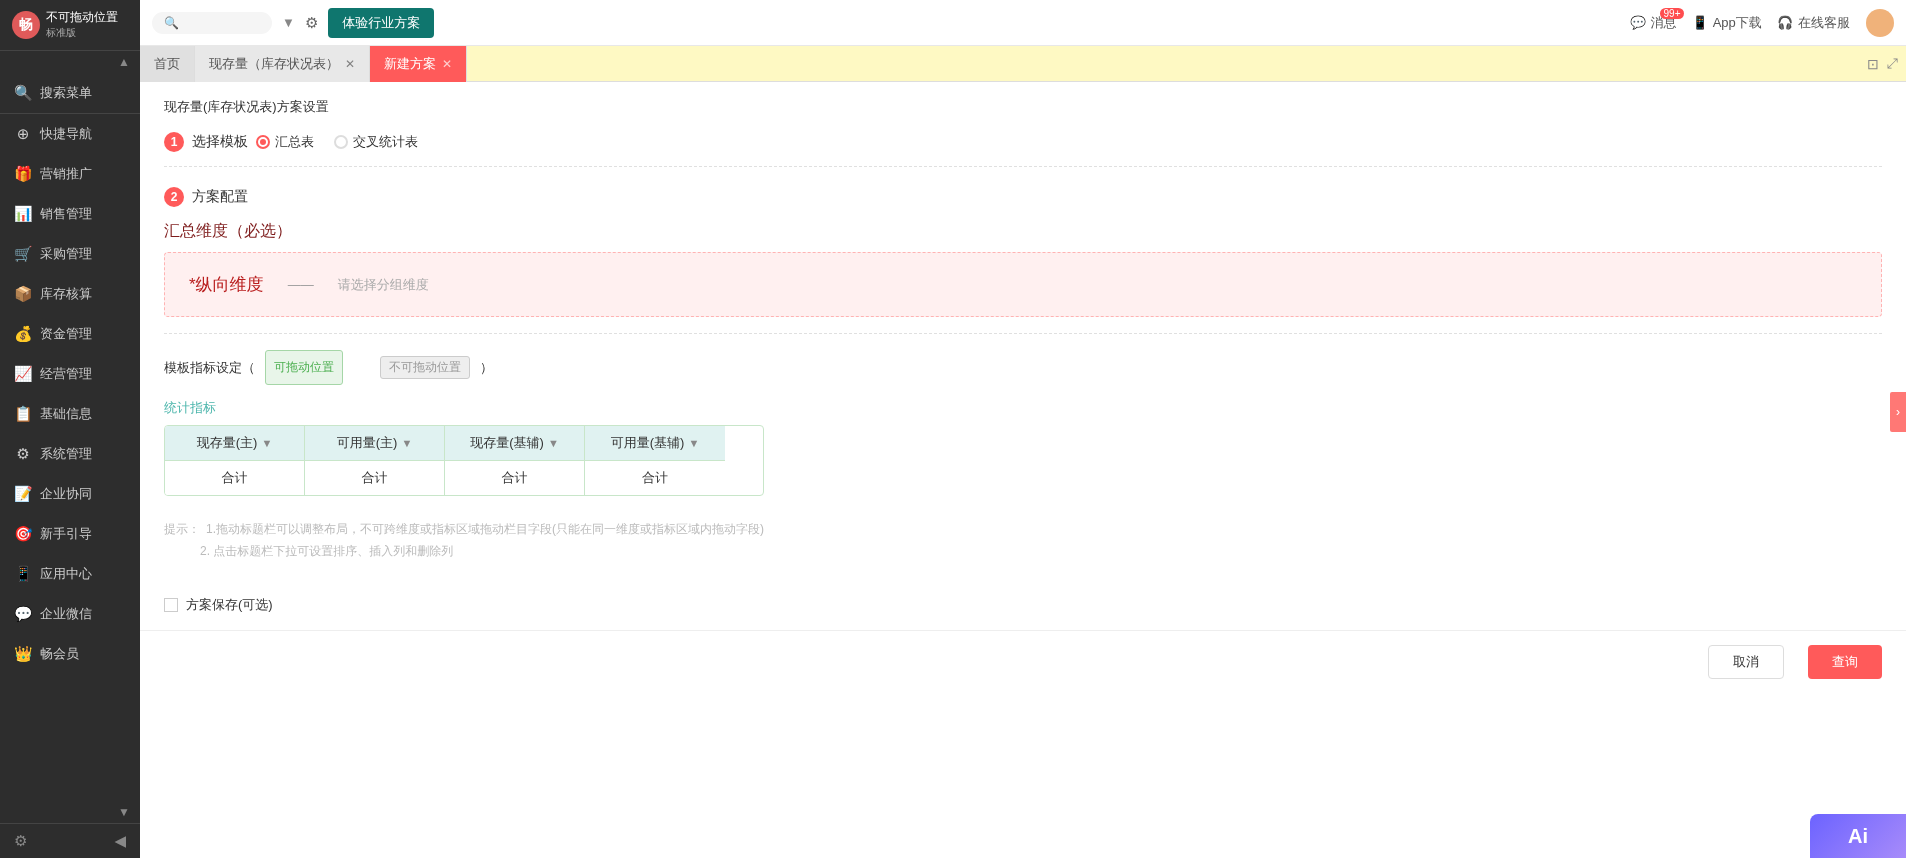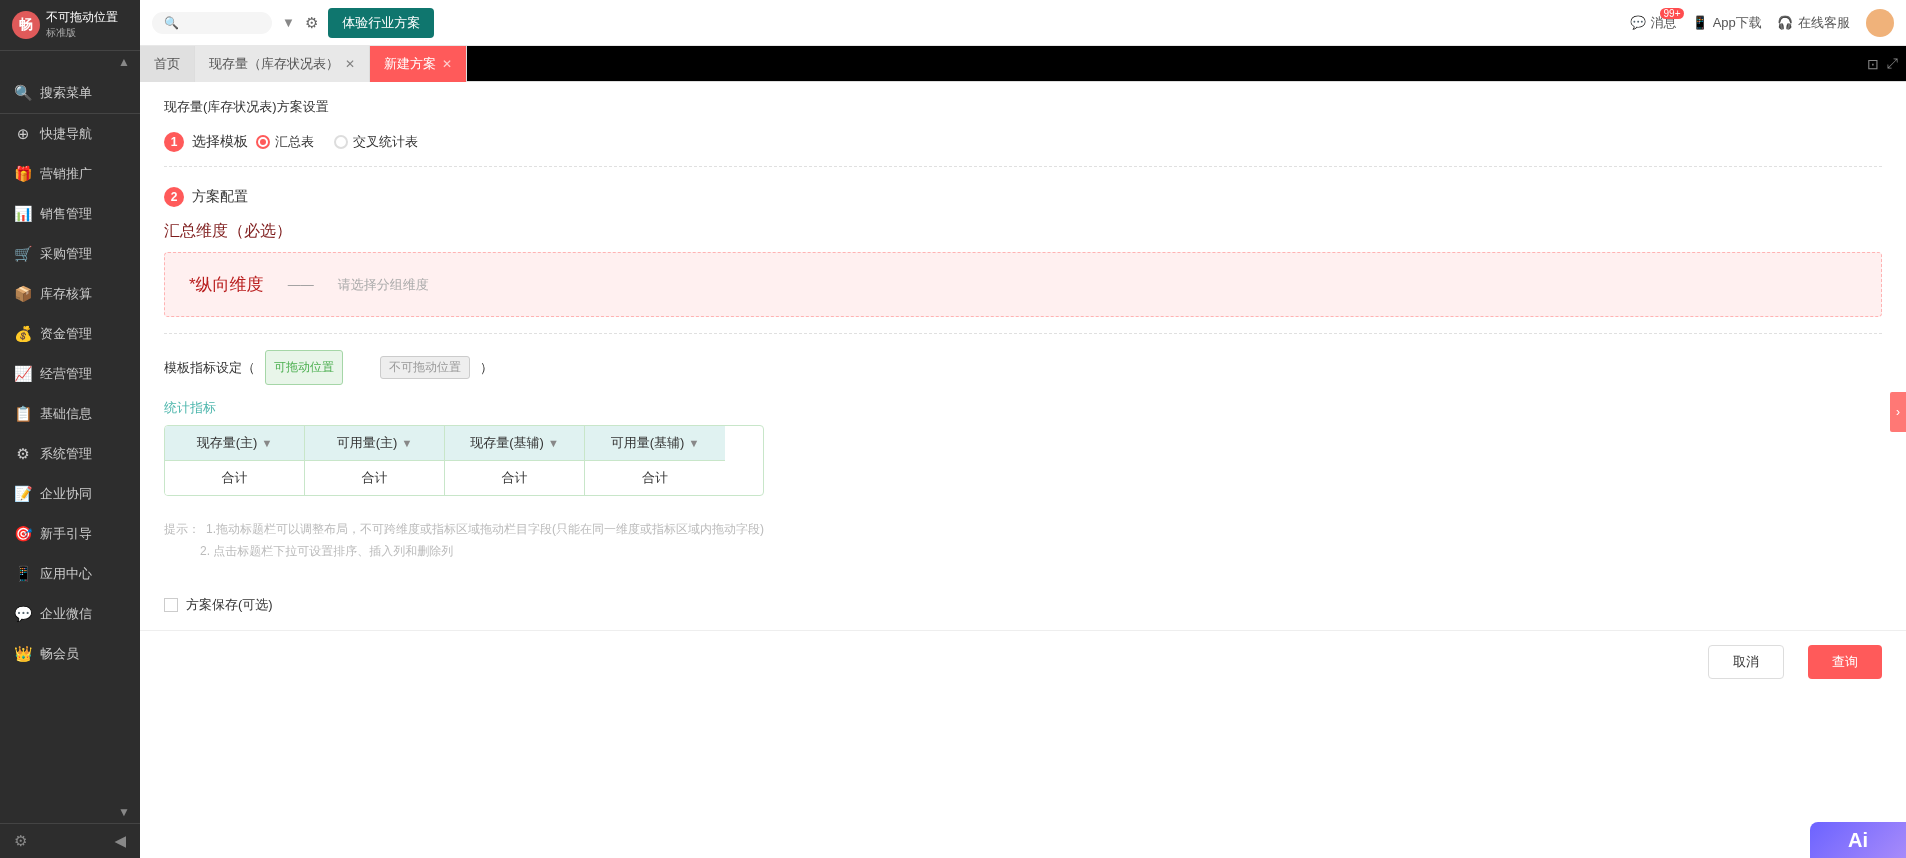--- a/index.html
+++ b/index.html
@@ -94,21 +94,21 @@
       text-align: center; position: absolute; top: -6px; right: -8px;
     }
     .topbar-avatar {
       width: 28px; height: 28px; background: #f0b27a;
       border-radius: 50%; display: flex; align-items: center; justify-content: center;
       font-size: 12px; color: #fff; cursor: pointer;
     }
 
     
     .tabs {
-      background: #000000;
+      background: #fef9c3;
       display: flex; align-items: center;
       padding: 0 0 0 0;
       border-bottom: 1px solid #ddd;
       flex-shrink: 0;
       height: 36px;
     }
     .tab {
       height: 36px; padding: 0 14px;
       display: flex; align-items: center; gap: 6px;
       font-size: 13px; cursor: pointer;
@@ -262,21 +262,21 @@
     }
     .scroll-btn {
       background: none; border: none; color: #888;
       cursor: pointer; font-size: 12px; padding: 2px 6px;
     }
 
     
     .ai-badge {
       position: fixed;
       right: 0; bottom: 0;
-      width: 96px; height: 36px;
+      width: 96px; height: 44px;
       background: linear-gradient(135deg, #6c63ff, #a78bfa);
       border-radius: 8px 0 0 0;
       display: flex; align-items: center; justify-content: center;
       color: #fff; font-size: 20px; font-weight: bold;
       cursor: pointer;
       z-index: 999;
     }
   </style>
 </head>
 <body>

